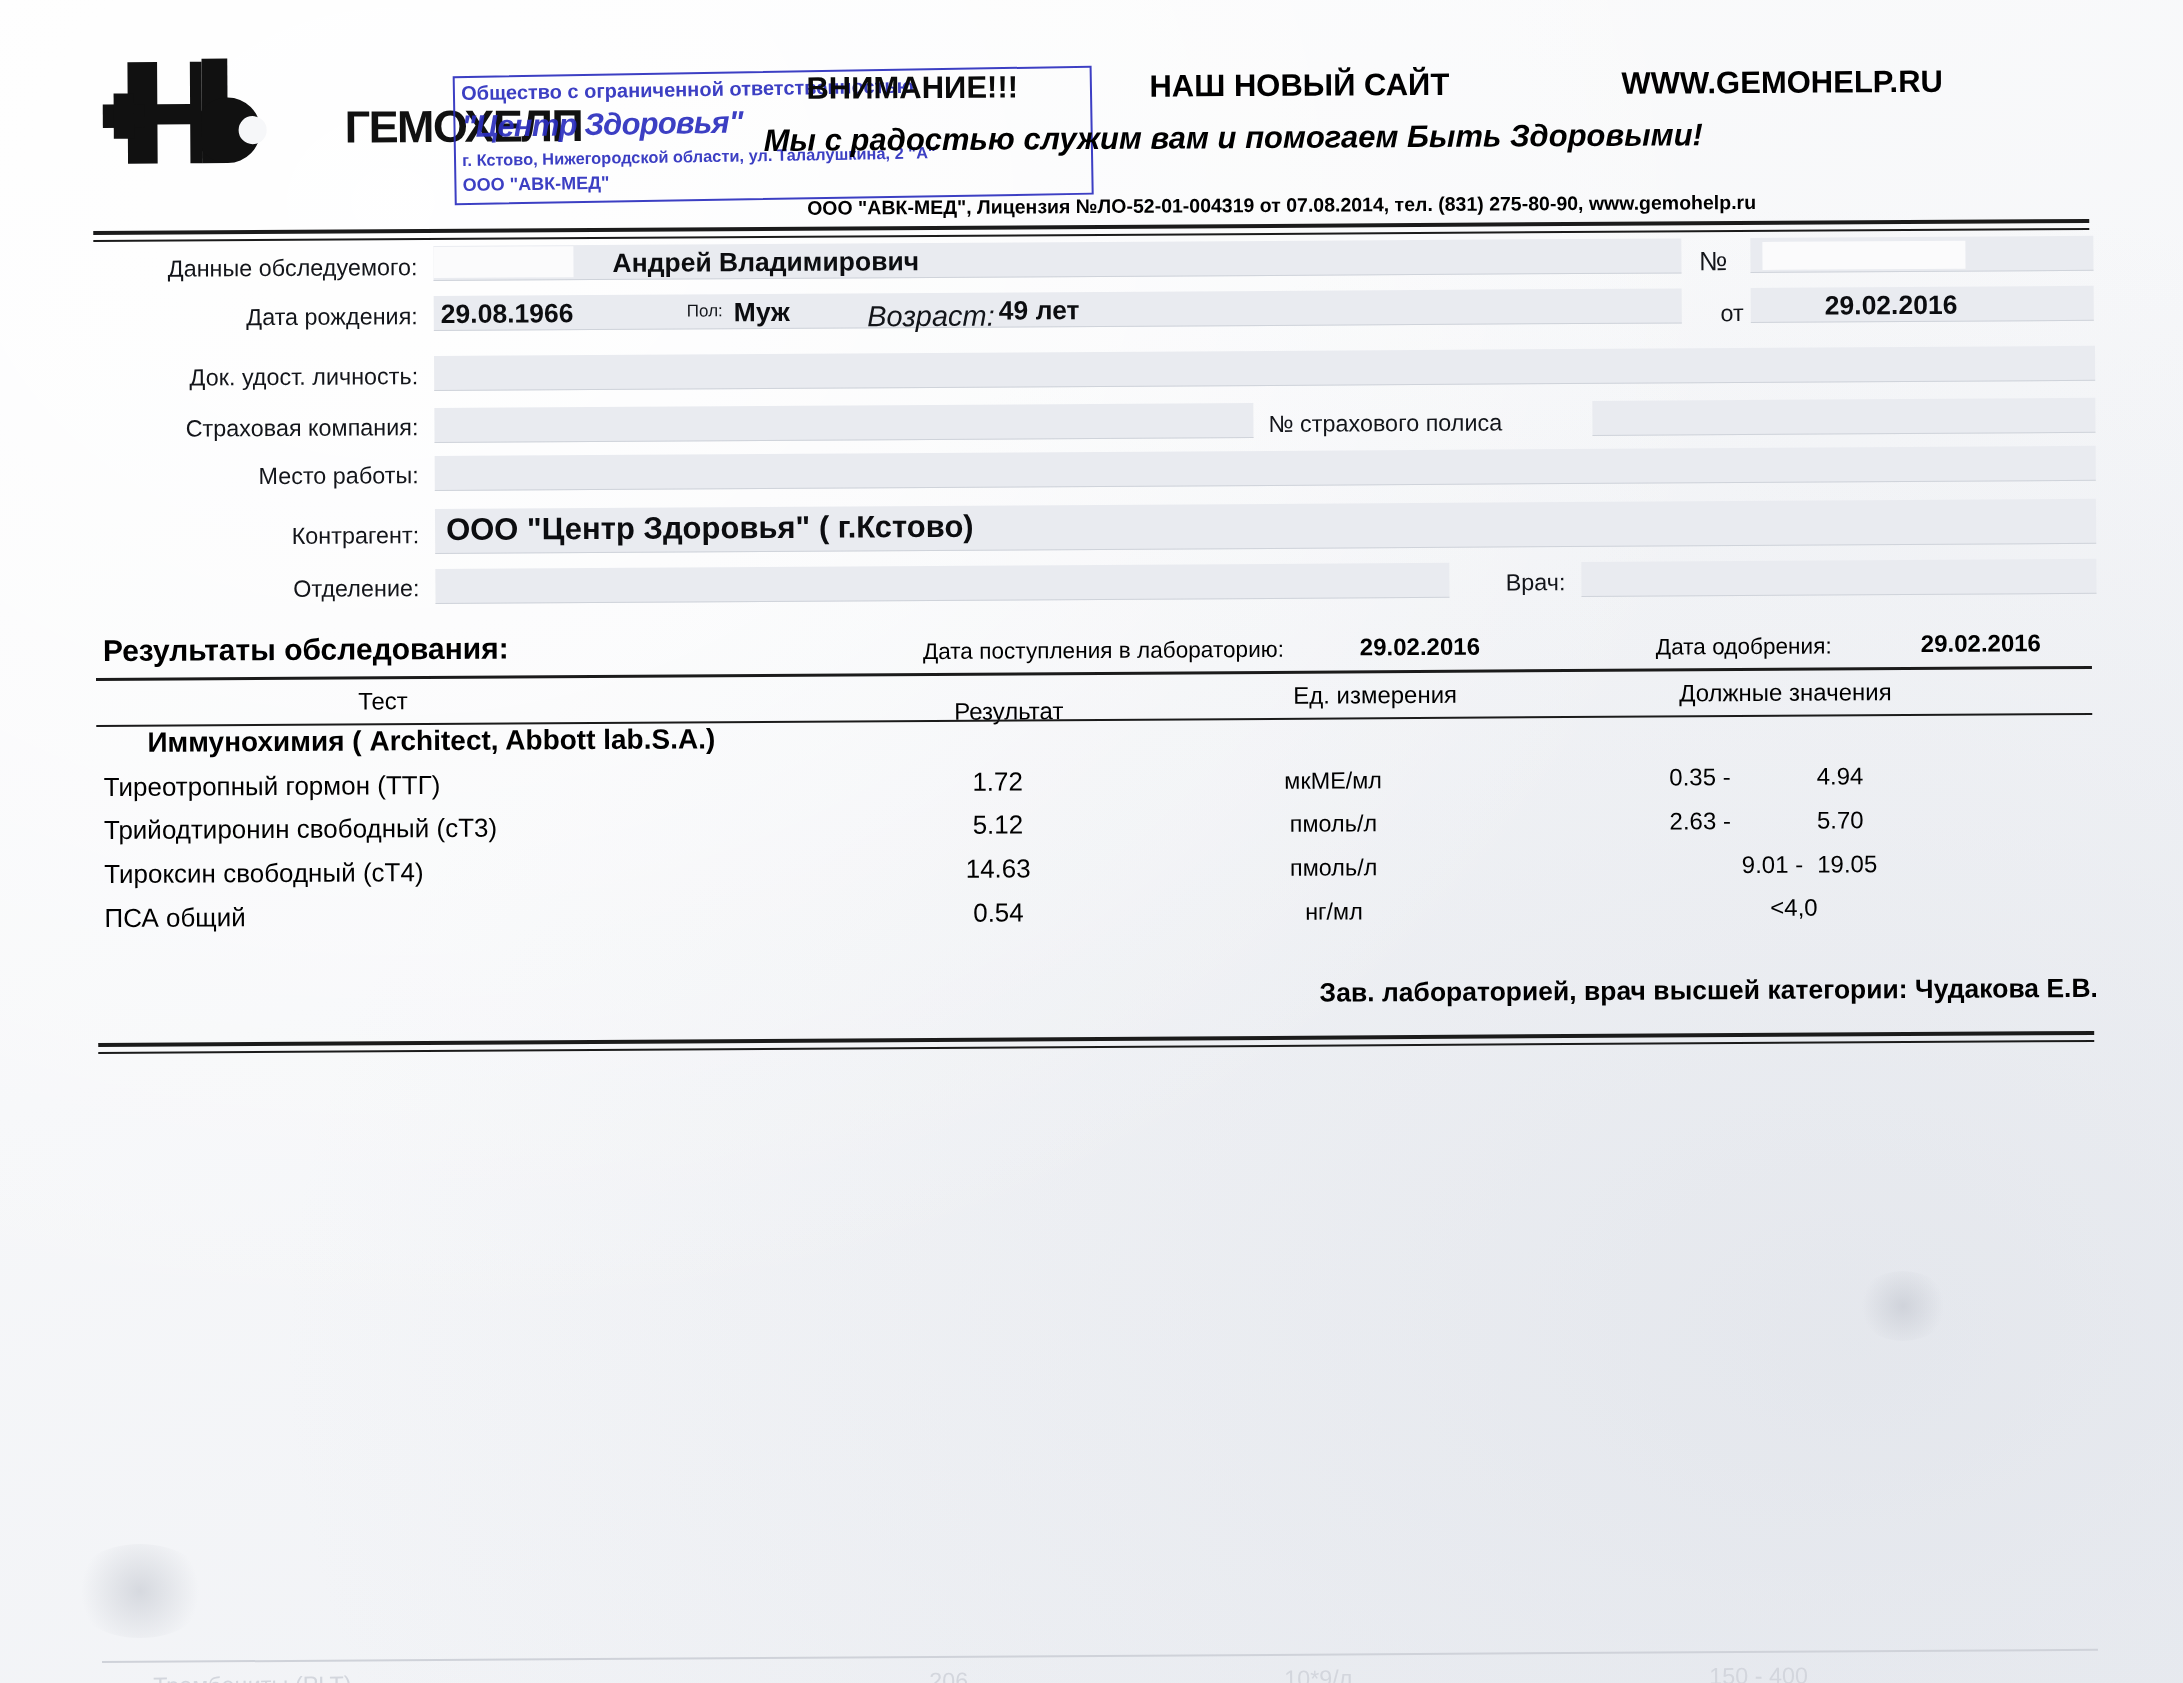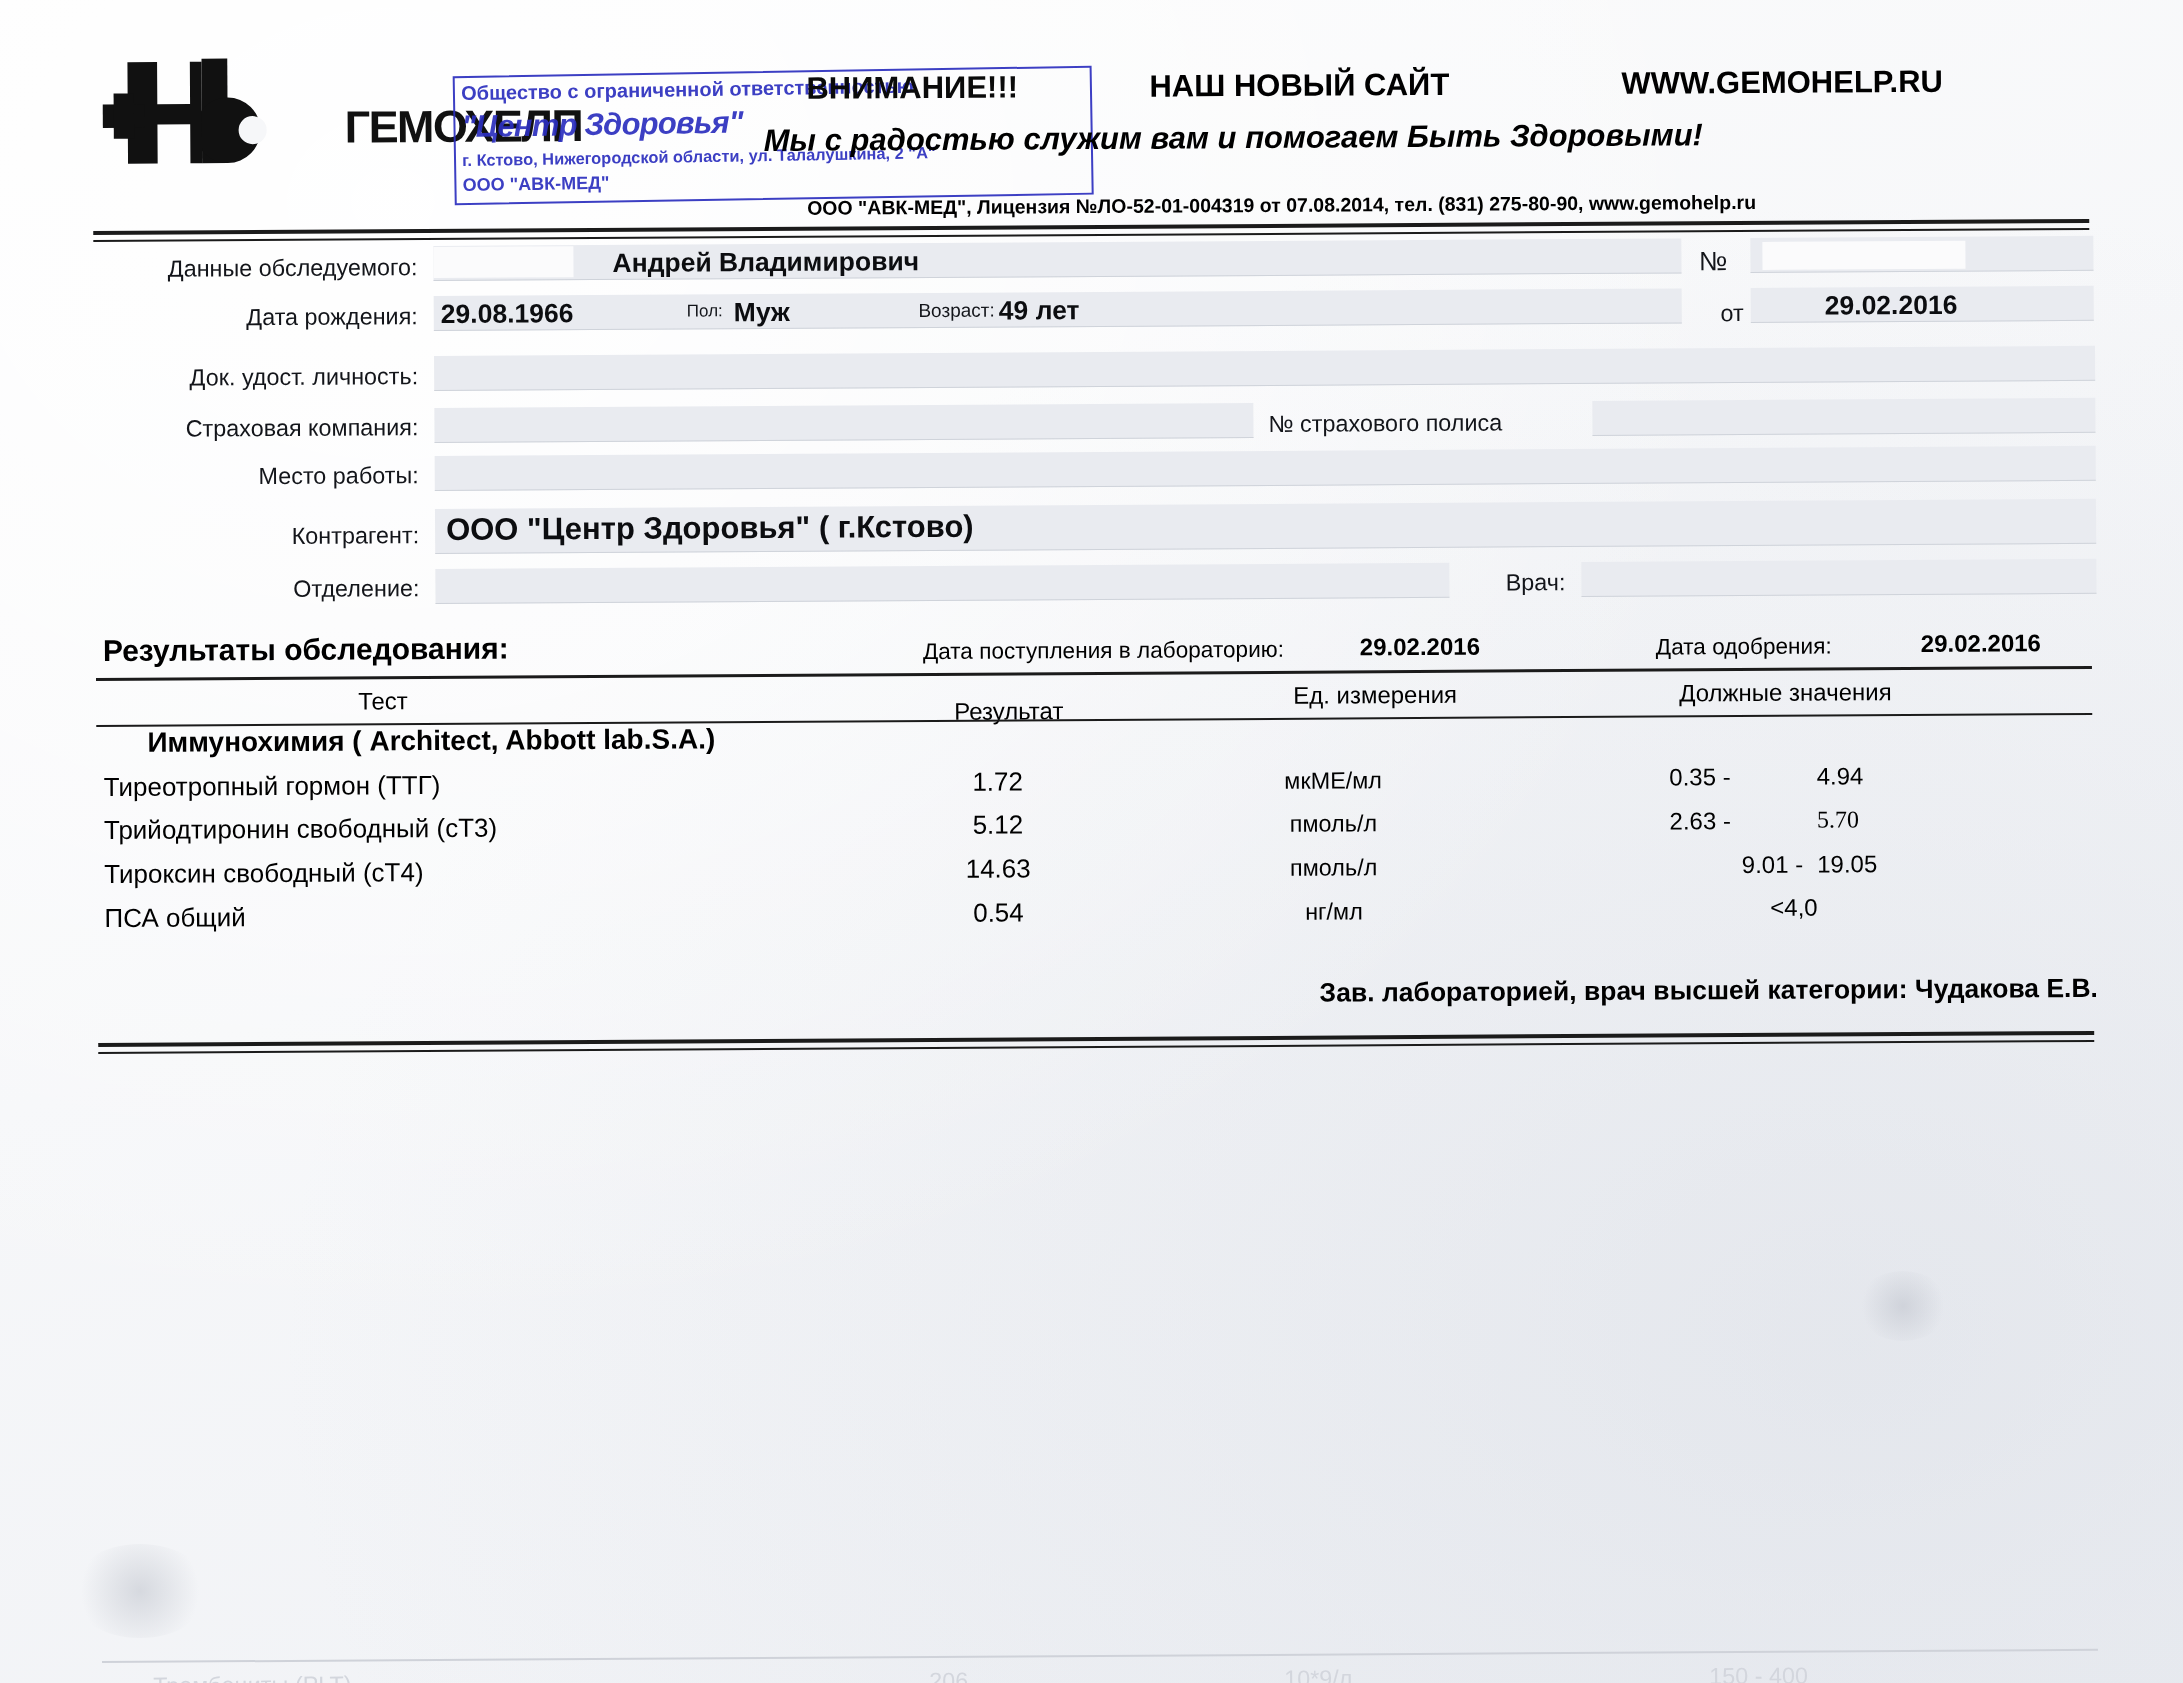--- a/index.html
+++ b/index.html
@@ -272,21 +272,21 @@
     <div class="val" style="left:616px; top:245px;">Андрей Владимирович</div>
     <div class="lbl" style="left:1661px; top:250px; width:70px; font-size:26.5px;">№</div>
     <div class="fieldline" style="left:1754px; top:242px; width:343px;"></div>
     <div class="whitebox" style="left:1766px; top:246px; width:203px; height:28px;"></div>
 
     <div class="fieldline" style="left:437px; top:292px; width:1248px;"></div>
     <div class="lbl" style="left:78px; top:299px; width:343px;">Дата рождения:</div>
     <div class="val" style="left:444px; top:295px;">29.08.1966</div>
     <div class="lbl" style="left:640px; top:299px; width:86px; font-size:17px;">Пол:</div>
     <div class="val" style="left:737px; top:295px;">Муж</div>
-    <div class="lbl" style="left:850px; top:299px; width:148px; font-size:19px;">Возраст:</div>
+    <div class="lbl" style="left:850px; top:299px; width:148px; font-size:29px;font-style:italic;">Возраст:</div>
     <div class="val" style="left:1002px; top:295px;">49 лет</div>
     <div class="lbl" style="left:1669px; top:304px; width:78px; font-size:23.4px;">от</div>
     <div class="fieldline" style="left:1754px; top:292px; width:343px;"></div>
     <div class="val" style="left:1828px; top:295px;">29.02.2016</div>
 
     <div class="fieldline" style="left:437px; top:352px; width:1661px;"></div>
     <div class="lbl" style="left:78px; top:359px; width:343px;">Док. удост. личность:</div>
     <div class="val normal" style="left:448px; top:356px;"></div>
 
     <div class="fieldline" style="left:437px; top:404px; width:819px;"></div>
@@ -326,21 +326,21 @@
     <div class="row-test" style="top:766px;">Тиреотропный гормон (ТТГ)</div>
     <div class="row-result" style="left:873px; top:766px;">1.72</div>
     <div class="row-units" style="left:1201px; top:769px;">мкМЕ/мл</div>
     <div class="row-ref-low" style="left:1575px; top:767px;">0.35 -</div>
     <div class="row-ref-high" style="left:1817px; top:767px;">4.94</div>
 
     <div class="row-test" style="top:809px;">Трийодтиронин свободный (сТ3)</div>
     <div class="row-result" style="left:873px; top:809px;">5.12</div>
     <div class="row-units" style="left:1201px; top:812px;">пмоль/л</div>
     <div class="row-ref-low" style="left:1575px; top:811px;">2.63 -</div>
-    <div class="row-ref-high" style="left:1817px; top:811px;font-family:Liberation Serif, serif;">5.70</div>
+    <div class="row-ref-high" style="left:1817px; top:811px;">5.70</div>
 
     <div class="row-test" style="top:853px;">Тироксин свободный (сТ4)</div>
     <div class="row-result" style="left:873px; top:853px;">14.63</div>
     <div class="row-units" style="left:1201px; top:856px;">пмоль/л</div>
     <div class="row-ref-low" style="left:1647px; top:855px;">9.01 -</div>
     <div class="row-ref-high" style="left:1817px; top:855px;">19.05</div>
 
     <div class="row-test" style="top:897px;">ПСА общий</div>
     <div class="row-result" style="left:873px; top:897px;">0.54</div>
     <div class="row-units" style="left:1201px; top:900px;">нг/мл</div>

